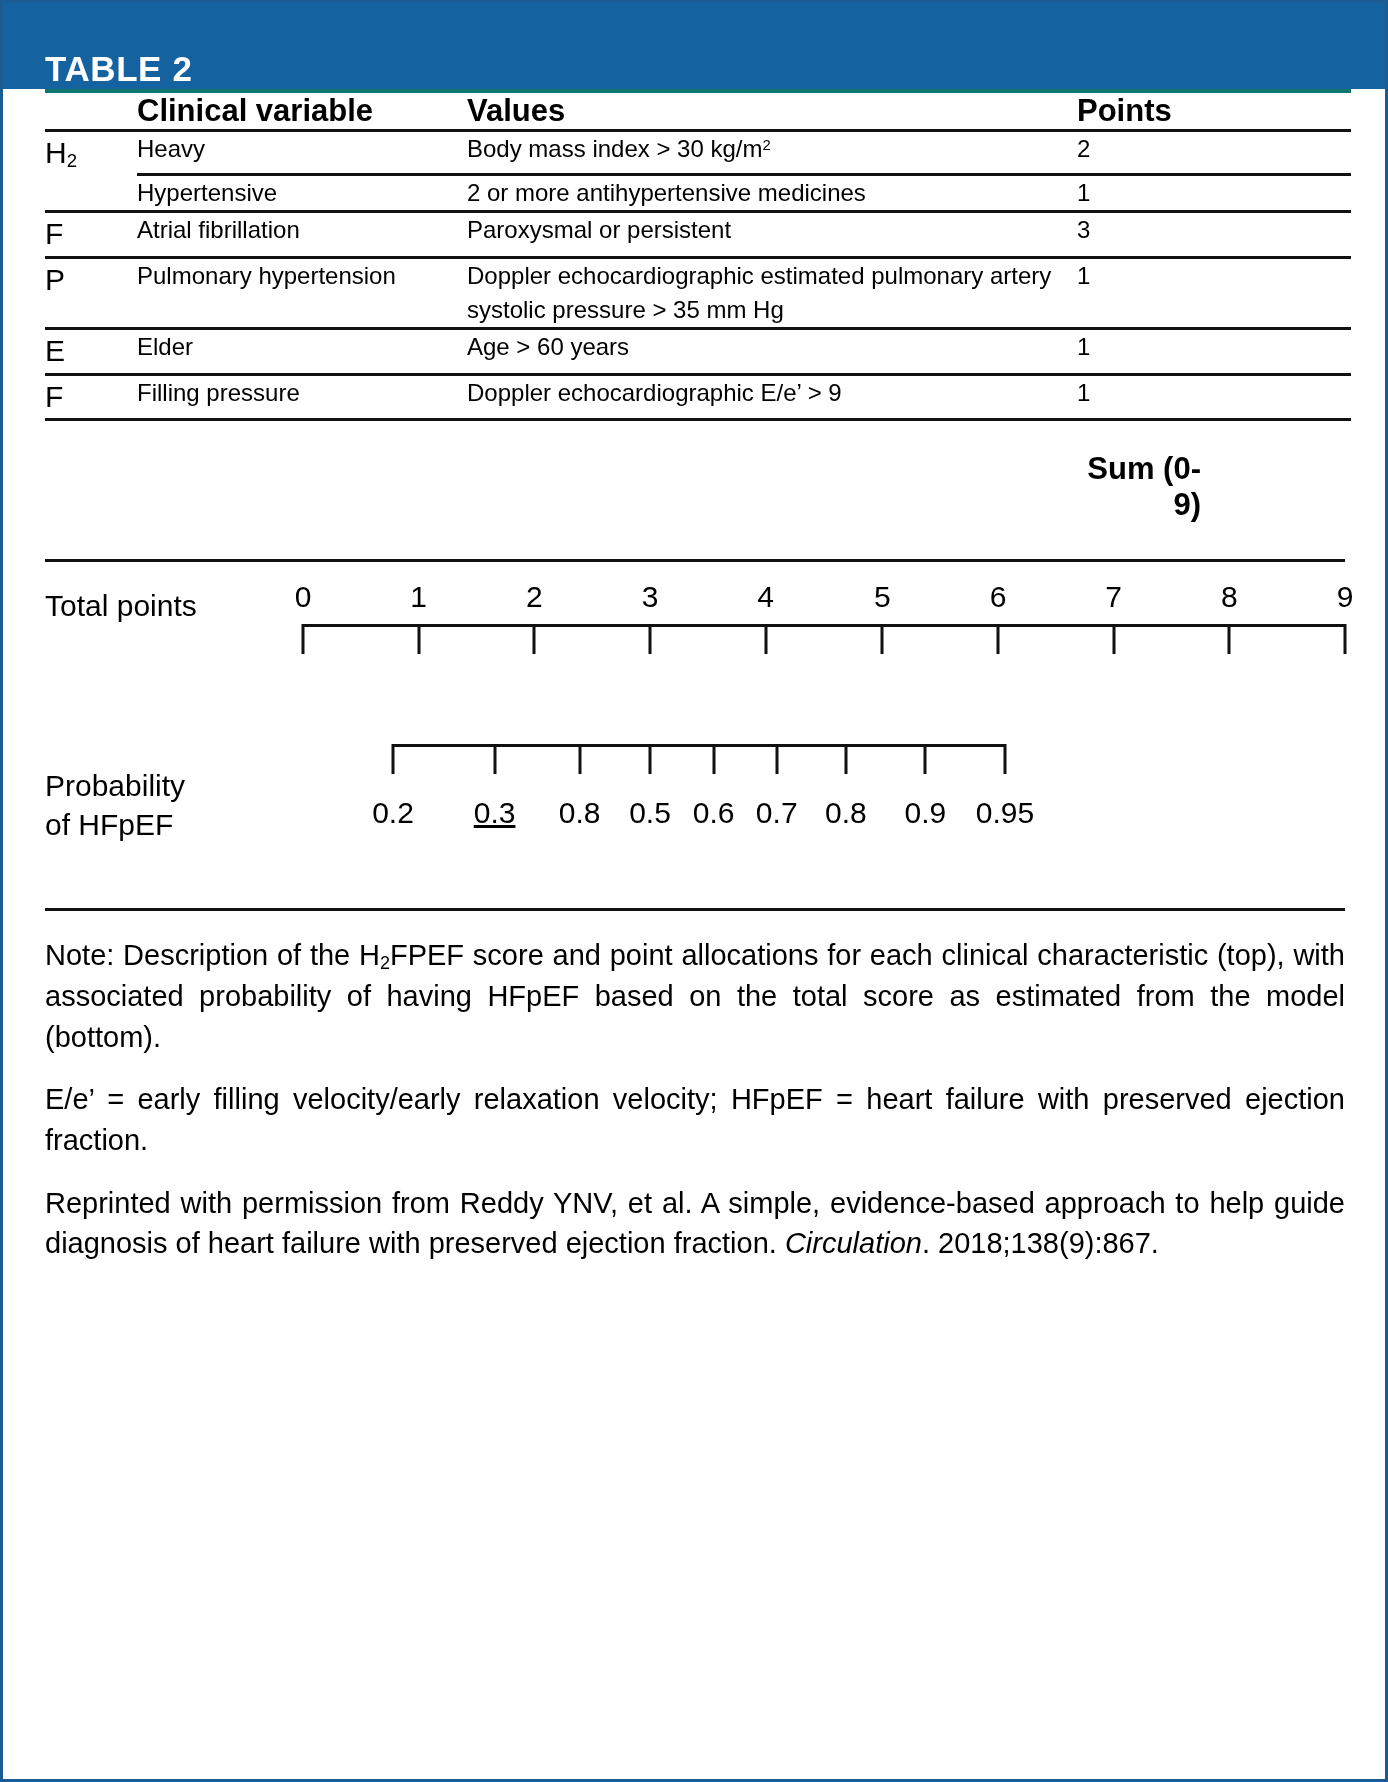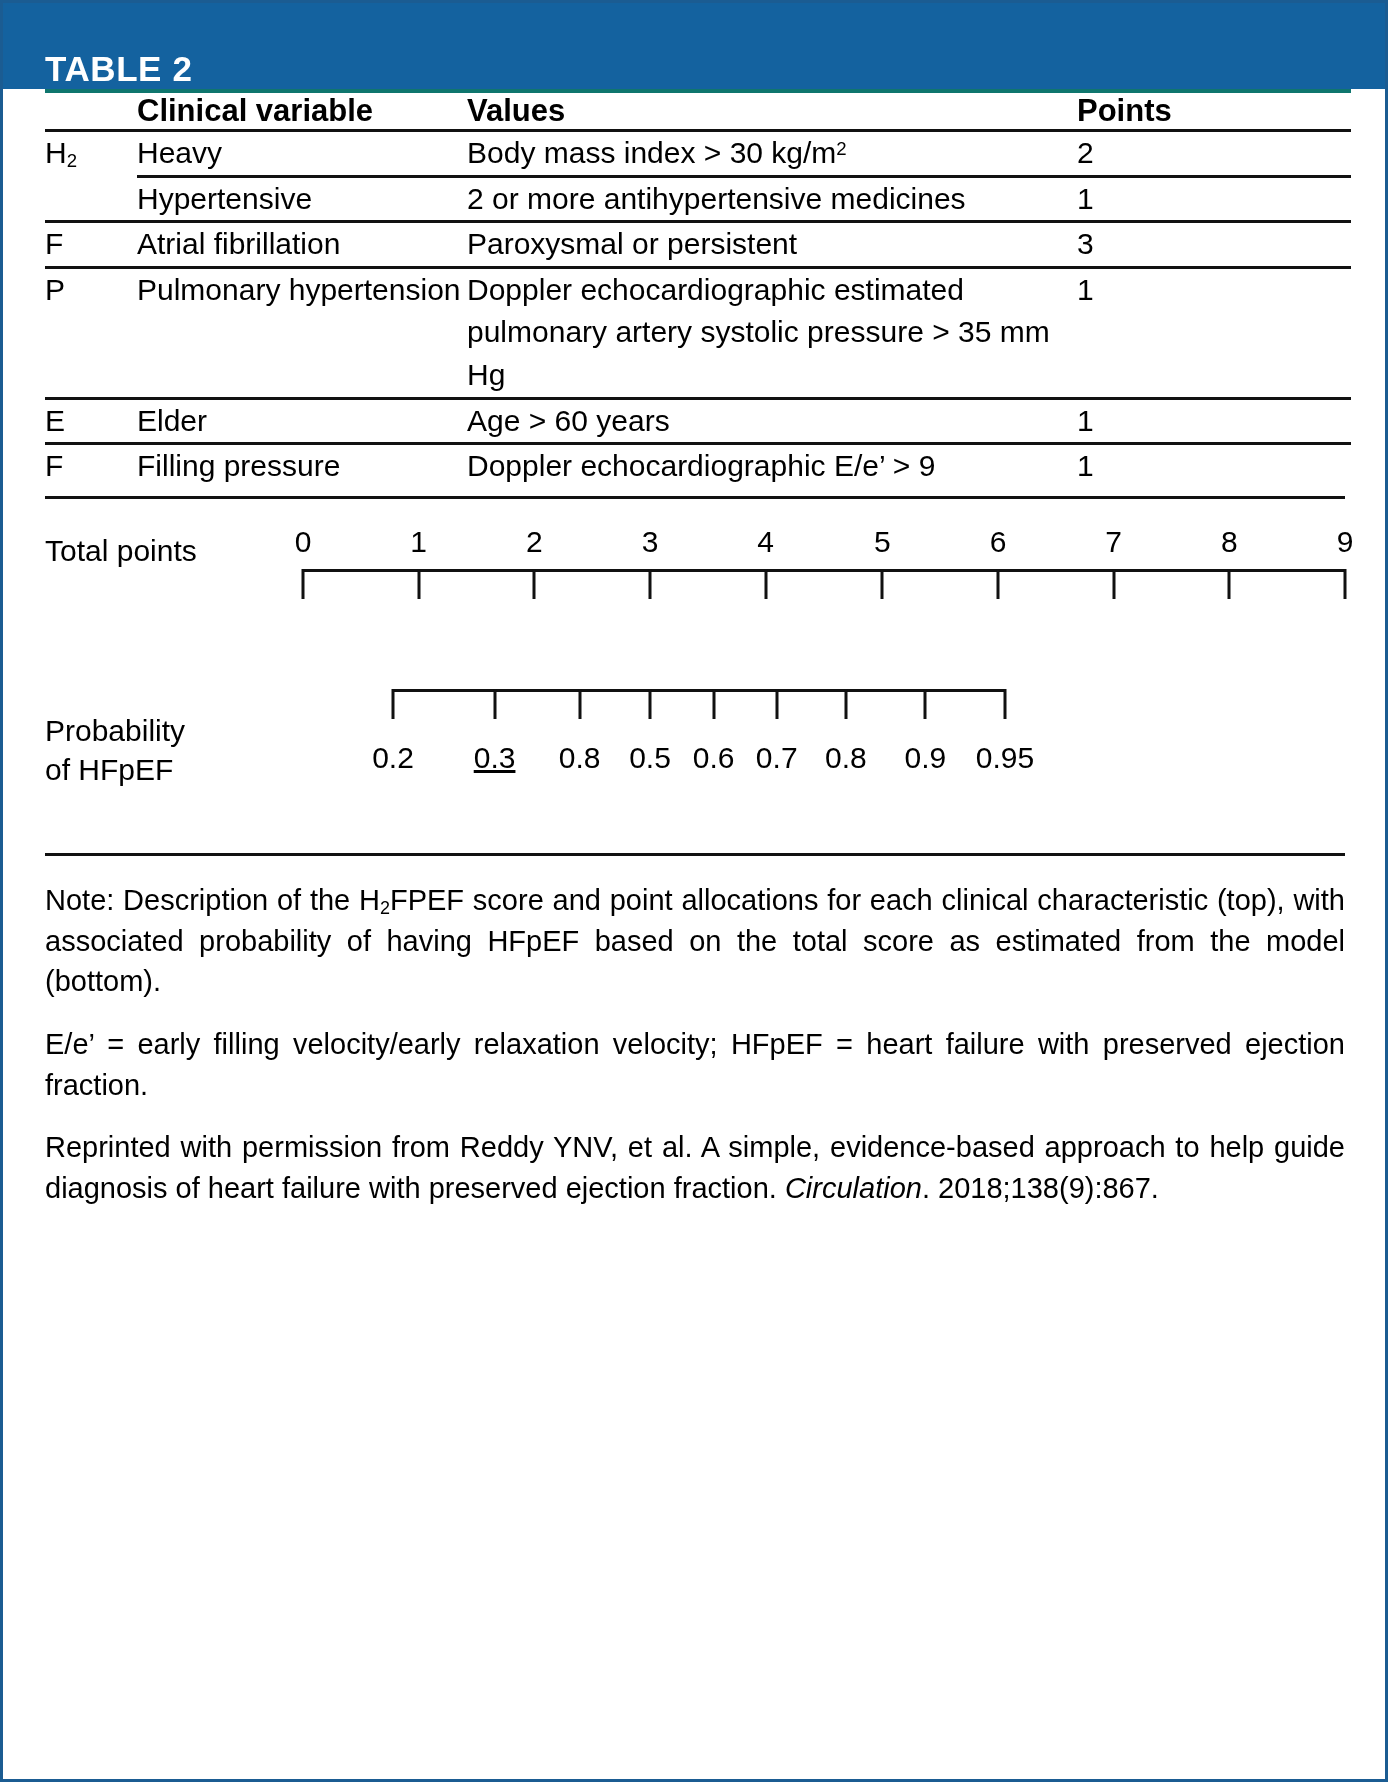--- a/index.html
+++ b/index.html
@@ -73,21 +73,21 @@
   .rule-thin   { border-top: 3px solid #111111; }
 
   .hdr-cell {
     font-size: 31px;
     font-weight: bold;
     padding: 22px 0 20px 0;
   }
   .hdr-points { text-align: right; padding-right: 8px; }
 
   .cell {
-    font-size: 30px;
+    font-size: 24px;
     padding: 26px 0 26px 0;
     line-height: 1.42;
   }
   .cell-abbr  { font-size: 30px; }
   .cell-val   { padding-right: 44px; }
   .cell-pts   { }
 
   .sum-row td {
     font-size: 31px;
     font-weight: bold;
@@ -211,24 +211,30 @@
           <td class="cell cell-pts rule-mid">1</td>
         </tr>
 
         <tr>
           <td class="cell cell-abbr rule-mid">F</td>
           <td class="cell rule-mid">Filling pressure</td>
           <td class="cell cell-val rule-mid">Doppler echocardiographic E/e’ &gt; 9</td>
           <td class="cell cell-pts rule-mid">1</td>
         </tr>
 
+        <tr class="sum-row">
+          <td class="rule-mid"></td>
+          <td class="rule-mid"></td>
+          <td class="rule-mid"></td>
+          <td class="rule-mid">Sum (0-9)</td>
+        </tr>
       </tbody>
     </table>
 
-    <div class="scales" style="border-top:3px solid #111; padding-top:26px;">
+    <div class="scales" style="border-top:3px solid #111; padding-top:18px;">
 
       <div class="scale-block" style="height:112px;">
         <div class="scale-label" style="top:6px;">Total points</div>
         <div class="tick-numbers" id="tp-nums" style="margin-left:258px; margin-right:0;">
             <span class="tick-num" style="left: 0%;">0</span>
             <span class="tick-num" style="left: 11.1%;">1</span>
             <span class="tick-num" style="left: 22.2%;">2</span>
             <span class="tick-num" style="left: 33.3%;">3</span>
             <span class="tick-num" style="left: 44.4%;">4</span>
             <span class="tick-num" style="left: 55.6%;">5</span>

